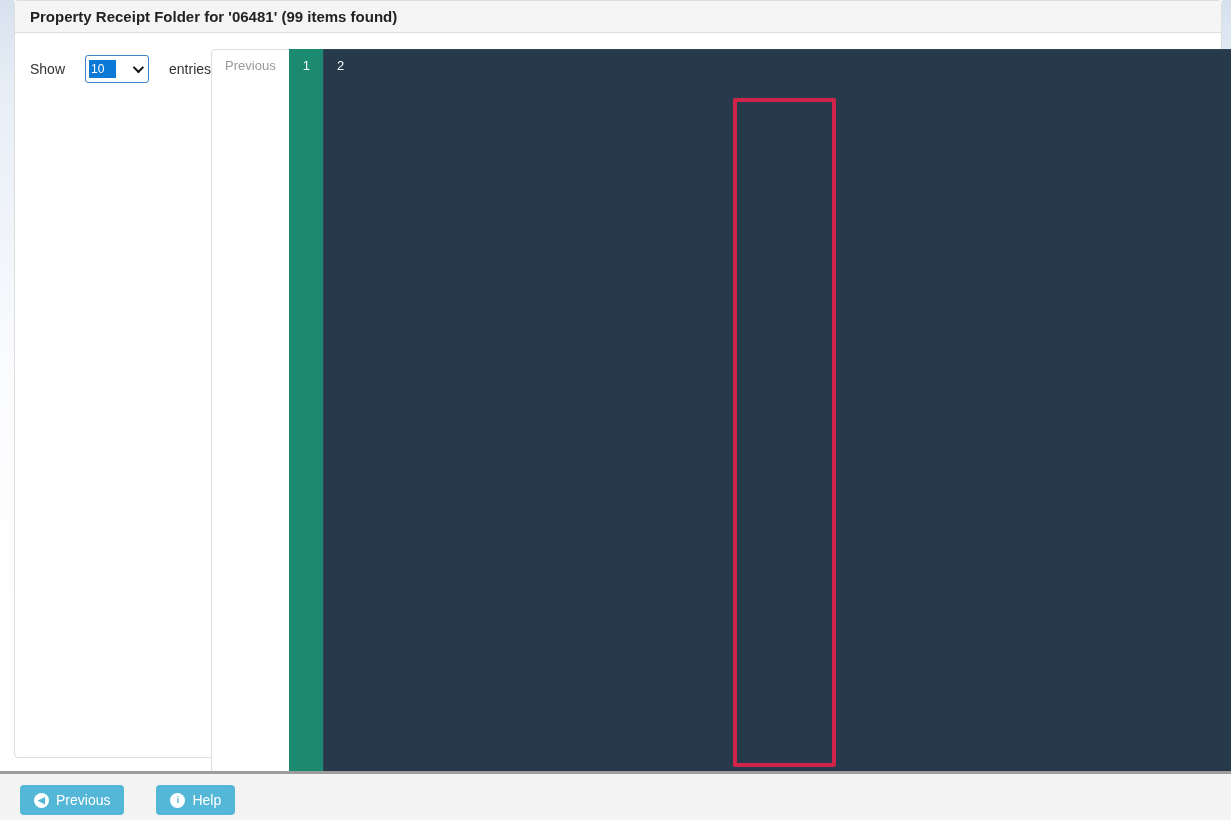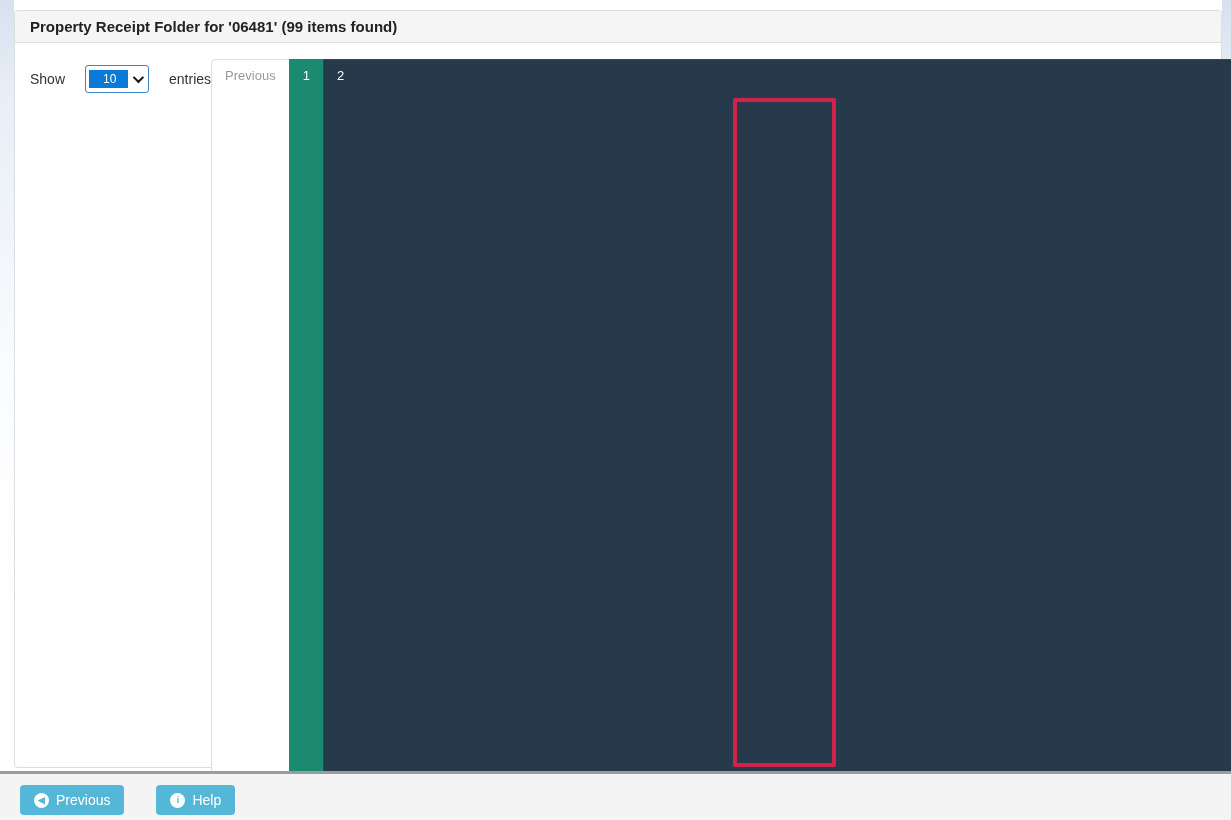--- a/index.html
+++ b/index.html
@@ -12,42 +12,42 @@
   .page { position:relative; width:1231px; height:820px; }
   .main-area {
     position:absolute; left:0; top:0; width:1231px; height:771px;
     background:linear-gradient(180deg,#d7e1ee 0px,#e7eef6 90px,#fbfcfe 380px,#ffffff 600px);
   }
   .card {
     position:absolute; left:14px; top:0; width:1208px; height:771px;
     background:#fff;
   }
   .panel {
-    margin-top:10px; border:1px solid #ddd; border-radius:4px;
+    margin-top:0; border:1px solid #ddd; border-radius:4px;
     height:758px; background:#fff;
   }
   .panel-heading {
     background:#f5f5f5; border-bottom:1px solid #ddd;
     border-radius:4px 4px 0 0;
     padding:7px 15px; font-size:15px; font-weight:bold; color:#222;
   }
   .panel-body { padding:16px 15px 8px 15px; }
   .controls-row {
     display:flex; justify-content:space-between; align-items:flex-start;
     margin-bottom:9px;
   }
   .length-group { display:flex; align-items:center; gap:20px; font-size:14px; color:#333; margin-top:6px; }
   .length-select {
     display:flex; align-items:center;
     width:64px; height:28px; background:#fff;
     border:1px solid #3d84c6; border-radius:3px; cursor:pointer;
   }
   .sel-val {
     background:var(--select-highlight,#0a7ad6); color:#fff;
-    font-size:12px; line-height:16px; padding:1px 12px 1px 14px; margin-left:3px;
+    font-size:12px; line-height:16px; padding:1px 12px 1px 2px; margin-left:3px;
   }
   .sel-caret {
     margin-left:auto; margin-right:7px; width:8px; height:8px;
     border-right:2px solid #111; border-bottom:2px solid #111;
     transform:rotate(45deg) translateY(-2px);
   }
   
   .pagination { display:flex; }
   .page-btn {
     display:block; padding:9px 13px; font-size:13px; line-height:1;

